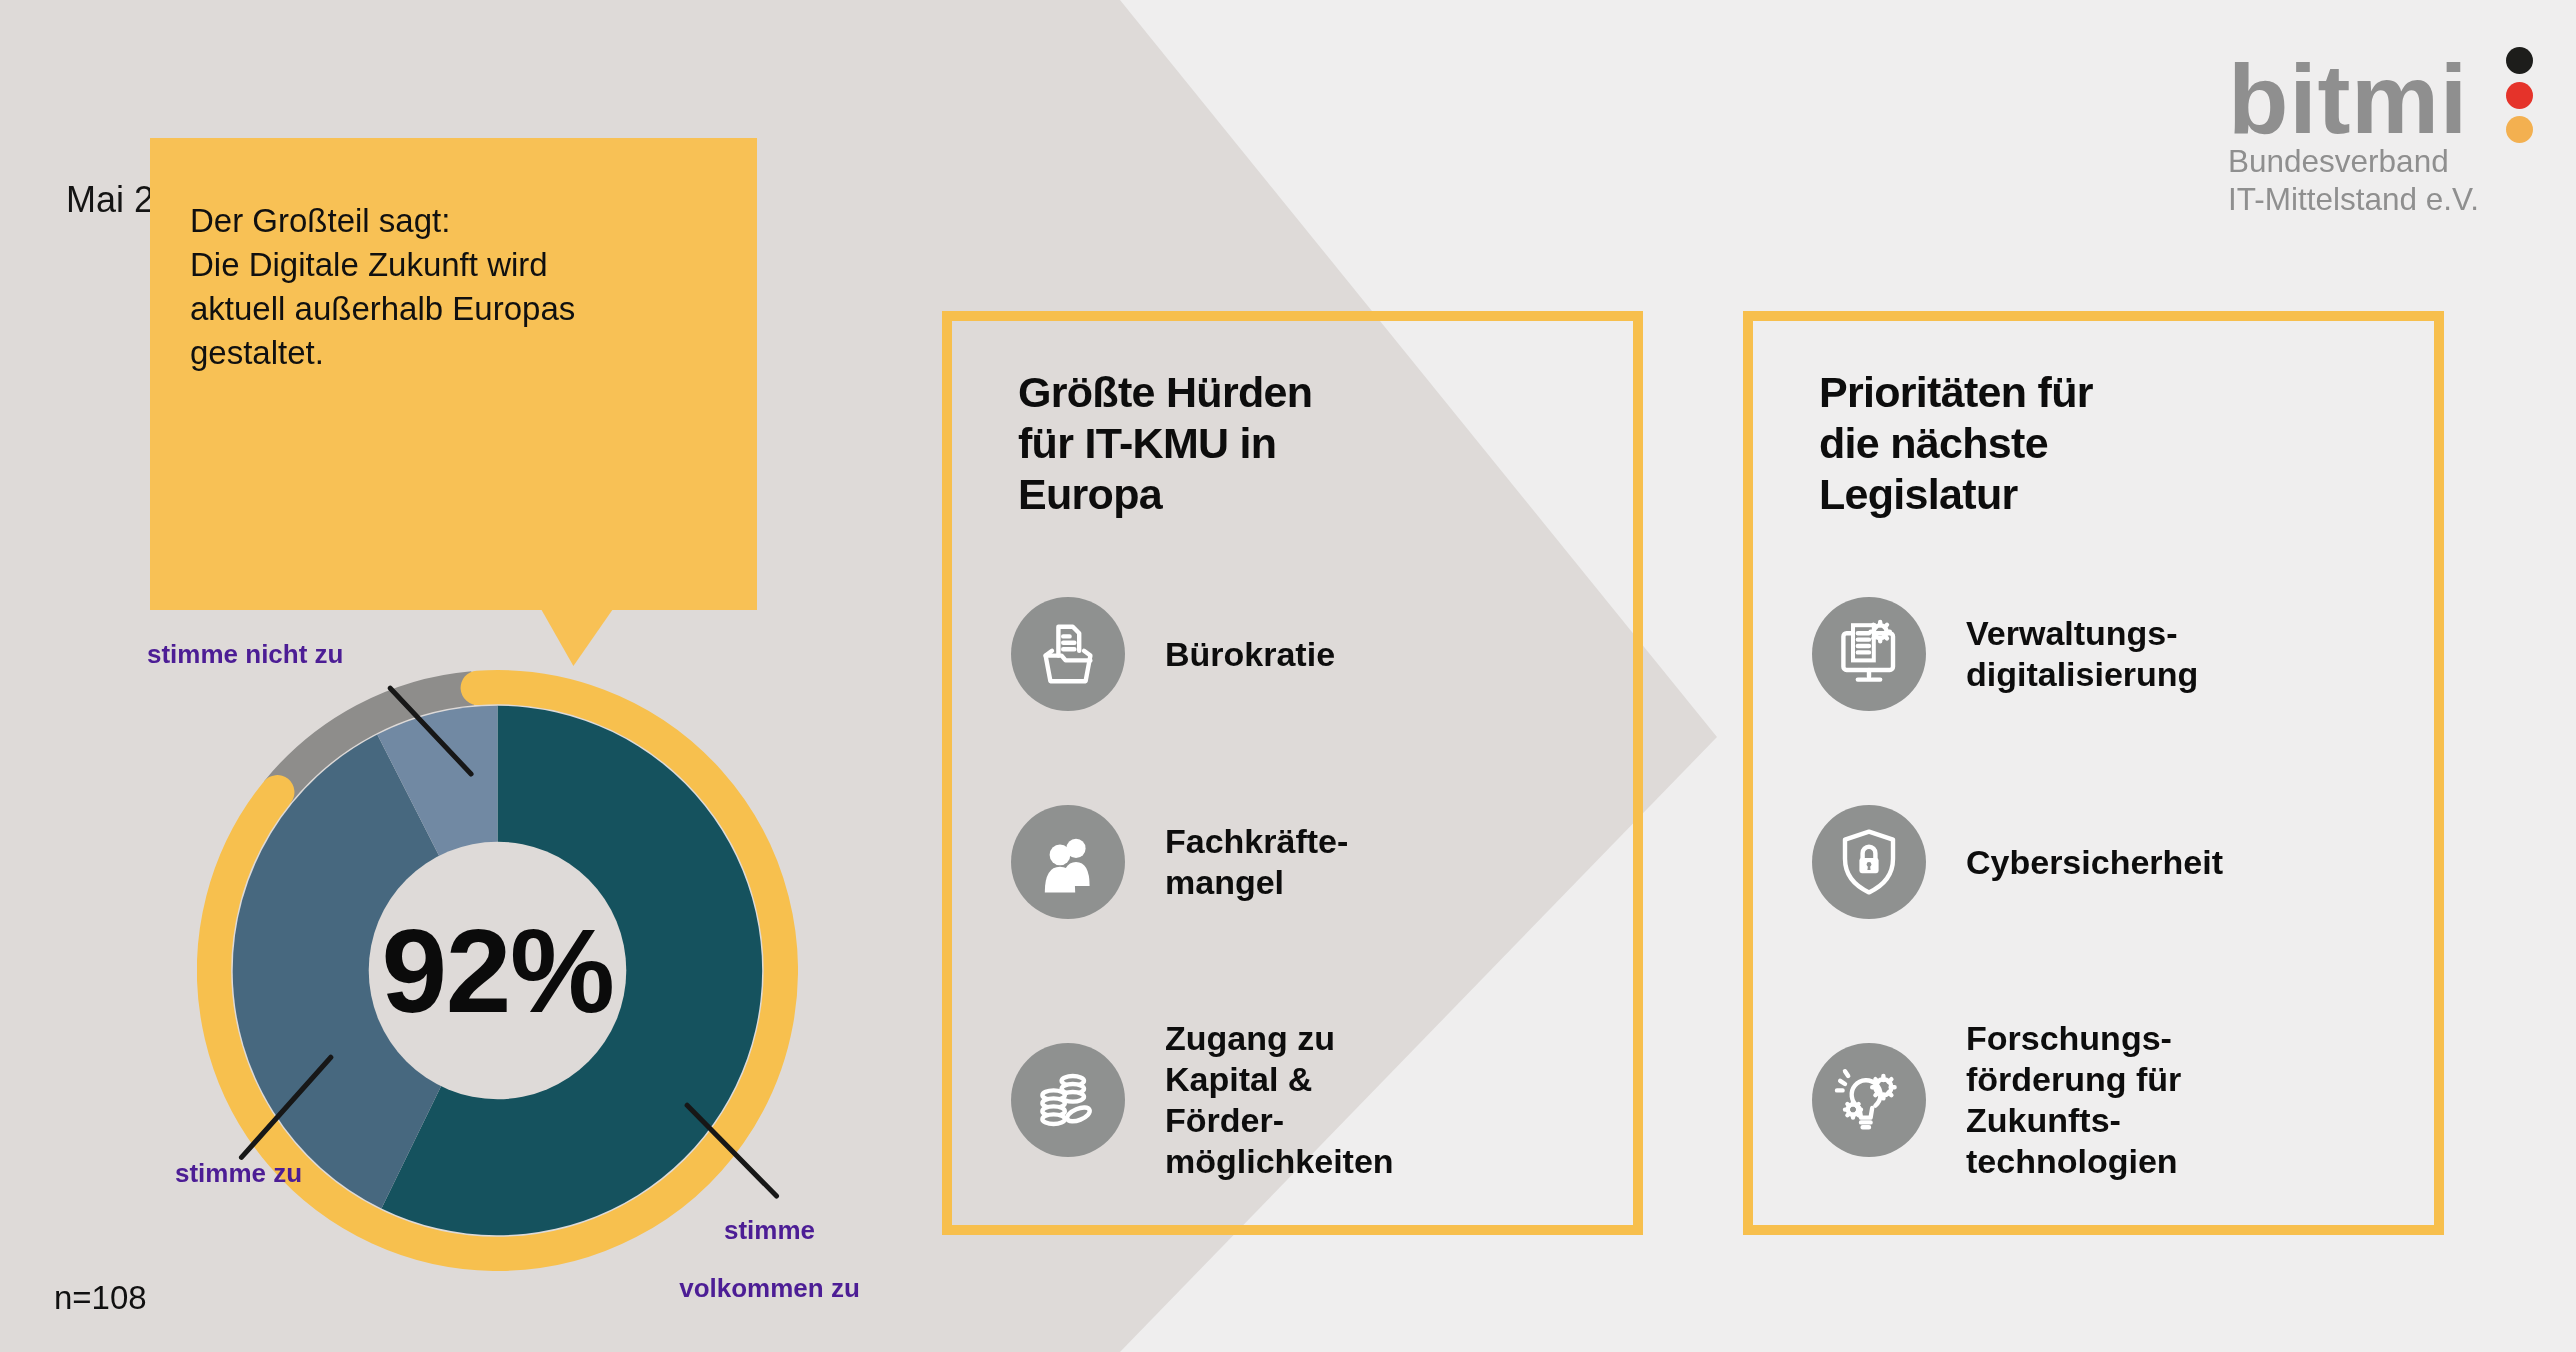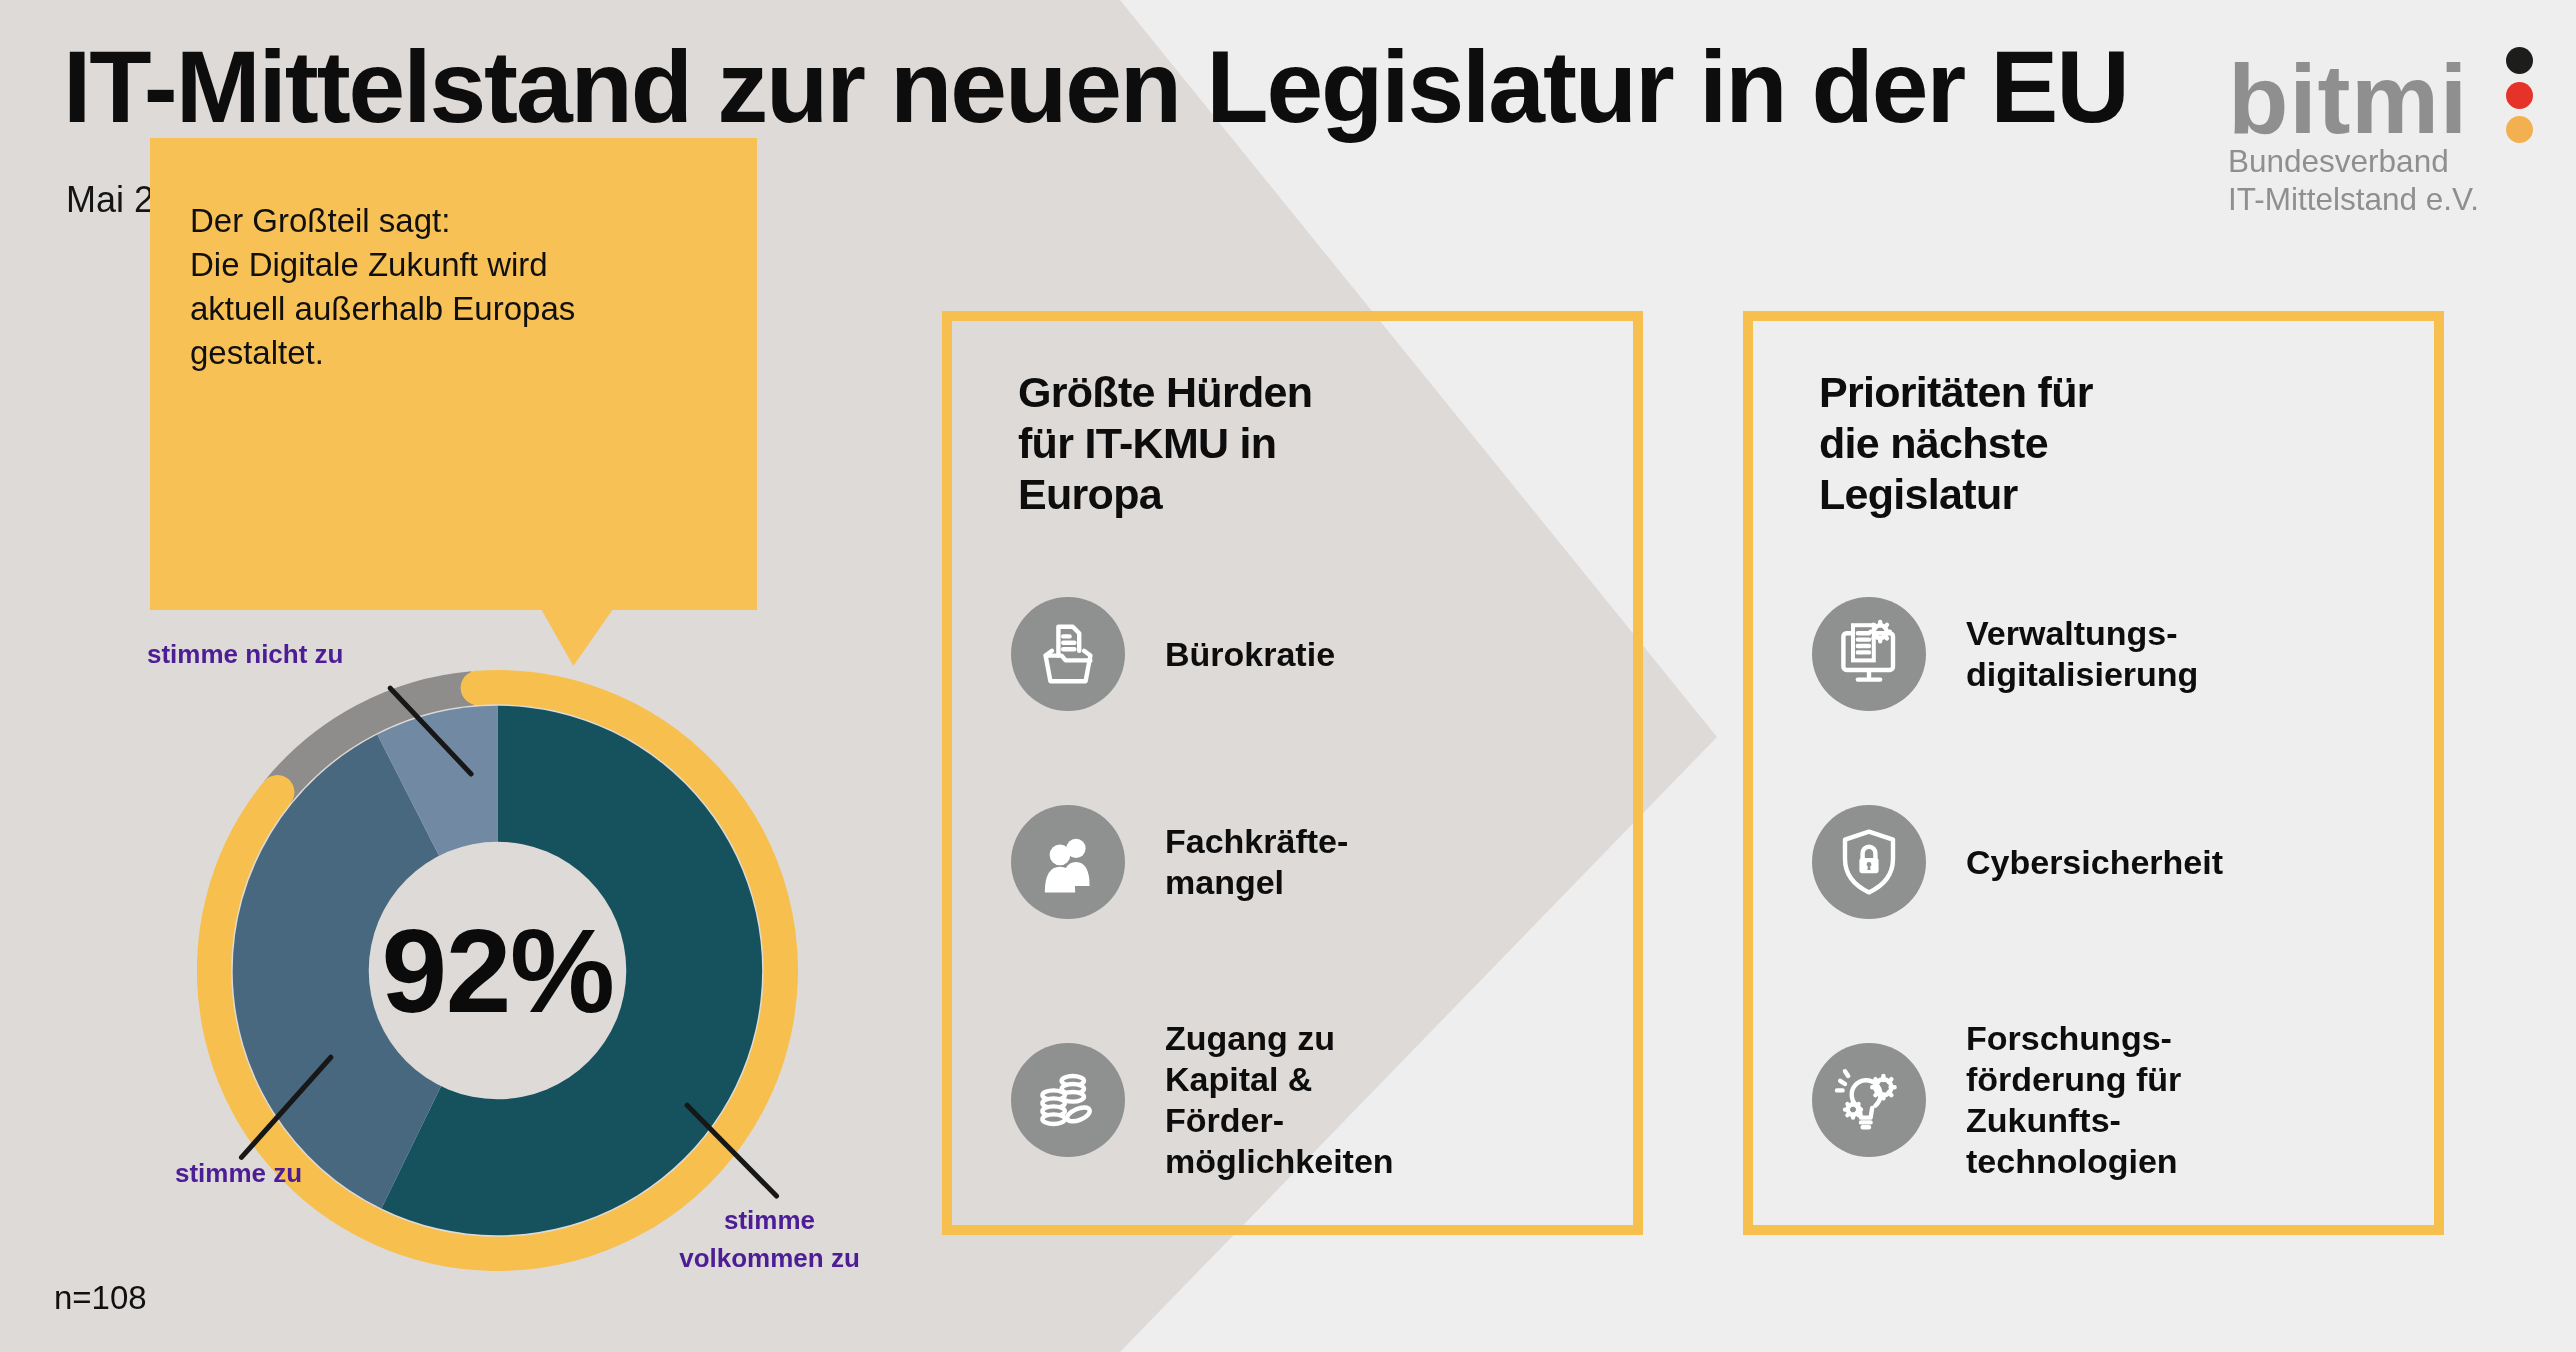--- a/index.html
+++ b/index.html
@@ -35,21 +35,21 @@
 
   
   #donut{left:197px;top:670px;width:601px;height:601px;}
   #donut-center{left:197px;top:670px;width:601px;height:601px;display:flex;align-items:center;justify-content:center;
     font-size:118px;font-weight:700;letter-spacing:-1.4px;color:#0b0b0b;}
   #leader-lines{left:0;top:0;width:2576px;height:1352px;pointer-events:none;}
 
   .callout{font-size:26px;font-weight:700;color:#4c1d95;}
   #label-disagree{left:147px;top:639px;}
   #label-agree{left:175px;top:1158px;}
-  #label-fully{left:605px;top:1201px;width:329px;text-align:center;line-height:38px;}
+  #label-fully{left:605px;top:1201px;width:329px;text-align:center;line-height:58px;}
   #sample-note{left:54px;top:1279px;font-size:33px;font-weight:400;}
 
   
   .panel{border:10px solid #f7bf4d;box-sizing:border-box;width:701px;height:924px;top:311px;}
   #panel-hurdles{left:942px;padding-left:8px;}
   #panel-priorities{left:1743px;}
   .panel-title{position:absolute;left:66px;top:46px;width:587px;font-size:43px;font-weight:800;line-height:51px;letter-spacing:-0.7px;color:#0d0d0d;}
   .row{position:absolute;left:59px;display:flex;align-items:center;width:601px;}
   .row-icon{flex:0 0 114px;width:114px;height:114px;border-radius:50%;background:#8f9190;
     display:flex;align-items:center;justify-content:center;}
@@ -61,21 +61,20 @@
   .icf{fill:#fff;stroke:none;}
   .icg{fill:#8f9190;}
 </style>
 </head>
 <body>
 
 <div id="stage">
 
   <div id="bg-arrow" class="abs"></div>
 
-  <div id="page-title" class="abs">IT-Mittelstand zur neuen Legislatur in der EU</div>
   <div id="page-date" class="abs">Mai 2024</div>
 
   <div id="logo" class="abs">
     <div class="wordmark">bitmi</div>
     <div class="org">Bundesverband</div>
     <div class="org">IT-Mittelstand e.V.</div>
   </div>
   <div id="dot-black" class="abs logo-dot"></div>
   <div id="dot-red" class="abs logo-dot"></div>
   <div id="dot-yellow" class="abs logo-dot"></div>

